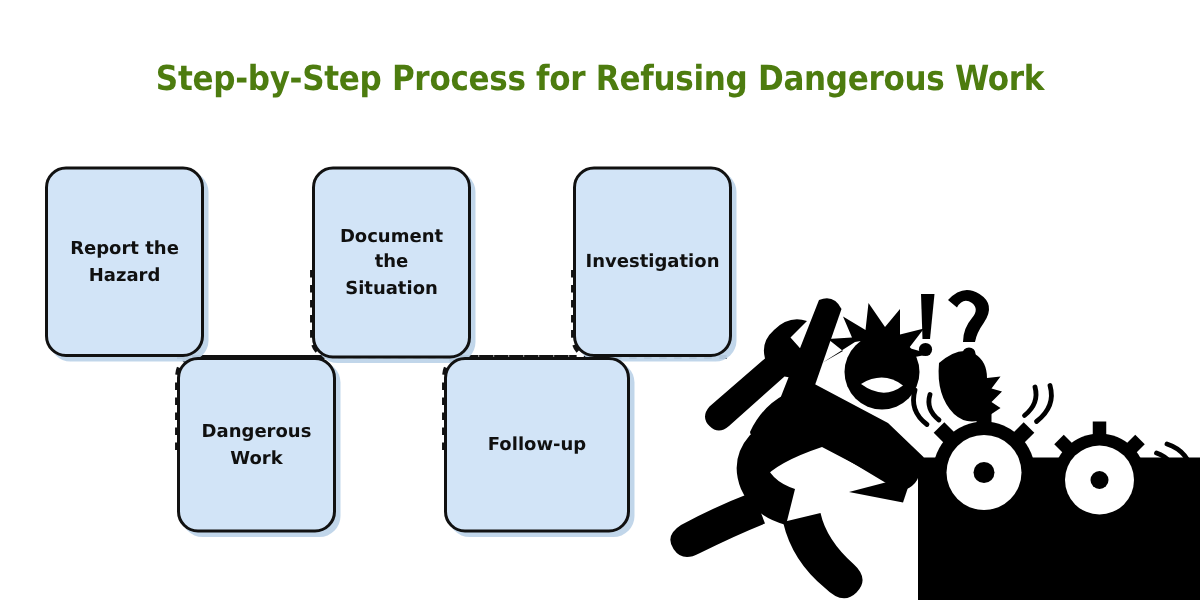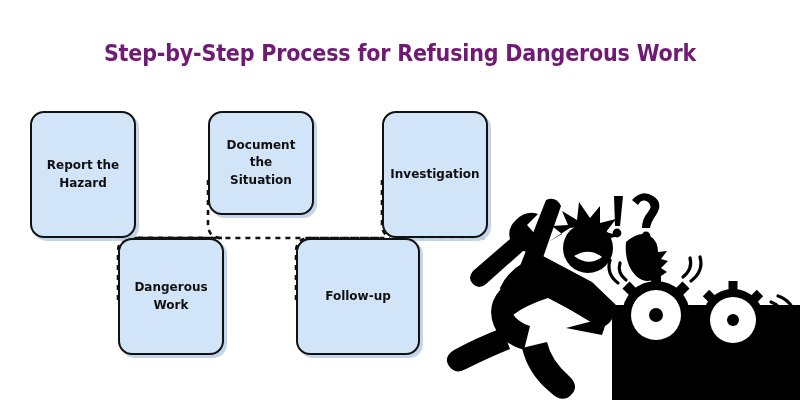--- a/index.html
+++ b/index.html
@@ -13,21 +13,21 @@
   #stage{position:relative;width:800px;height:400px;}
 
   .title{
     position:absolute;
     left:0;top:40px;width:800px;
     text-align:center;
     font-family:"DejaVu Sans Condensed","DejaVu Sans","Liberation Sans",sans-serif;
     font-weight:700;
     font-size:23px;
     letter-spacing:-0.2px;
-    color:#701a75;
+    color:#4d7c0f;
     white-space:nowrap;
   }
 
   
   .connector{position:absolute;left:0;top:0;width:800px;height:400px;pointer-events:none;}
 
   .node{
     position:absolute;
     box-sizing:border-box;
     background:#d2e4f7;
@@ -72,21 +72,21 @@
       <path d="M314,238 L382,238"></path>
 
       <path d="M382,180 L382,224 Q382,238 396,238 L488,238"></path>
     </g>
   </svg>
 
   <div class="node" style="left:30px;top:111px;width:106px;height:127px;">
     <span>Report the Hazard</span>
   </div>
 
-  <div class="node" style="left:208px;top:111px;width:106px;height:104px;">
+  <div class="node" style="left:208px;top:111px;width:106px;height:128px;">
     <span>Document the Situation</span>
   </div>
 
   <div class="node" style="left:382px;top:111px;width:106px;height:127px;text-align:right;">
     <span>Investigation</span>
   </div>
 
   <div class="node" style="left:118px;top:238px;width:106px;height:117px;">
     <span>Dangerous Work</span>
   </div>

